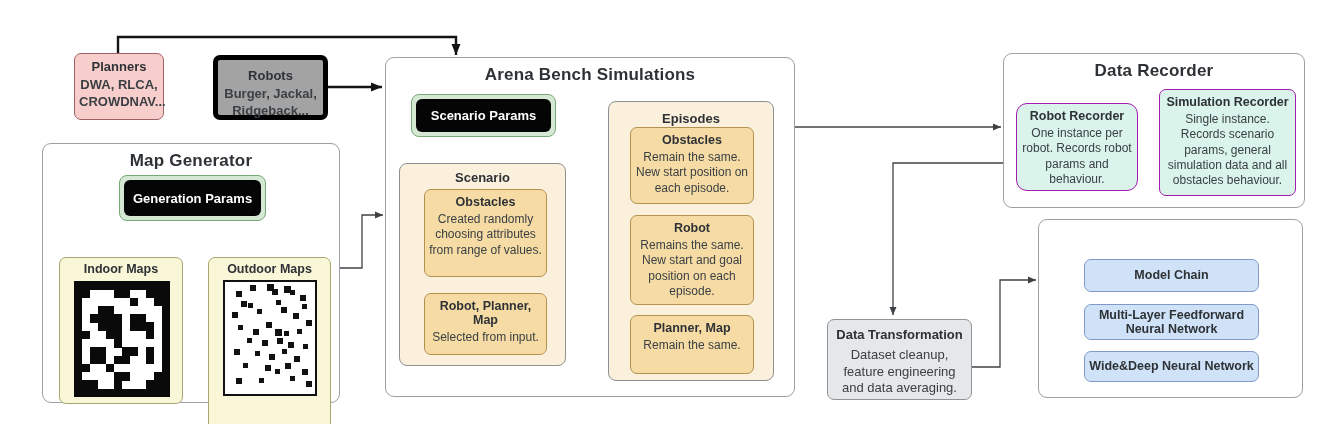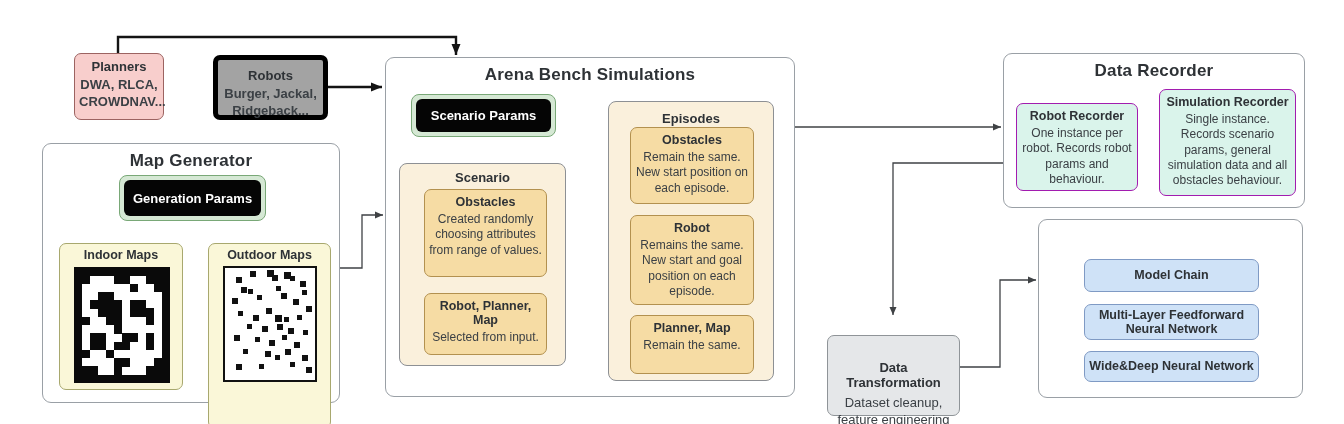--- a/index.html
+++ b/index.html
@@ -19,21 +19,21 @@
   .card .card-title{font-weight:bold;font-size:12.5px;color:#2e3236;margin-bottom:3px;}
   .card .card-body{font-size:12px;line-height:1.28;color:#3b4045;}
   .pink{background:#f8cecc;border:1px solid #9c6361;}
   .purple{background:#a3a3a3;border:5px solid #000000;}
   .cream{background:#faf0dc;border:1px solid #8d9094;border-radius:8px;}
   .tan{background:#f6dca4;border:1px solid #b3914f;}
   .mint{background:#daf4eb;border:1px solid #a21caf;}
   .blue{background:#cfe2f7;border:1px solid #7f9ac4;display:flex;align-items:center;justify-content:center;
         font-weight:bold;font-size:12.5px;text-align:center;color:#2e3236;line-height:1.15;border-radius:7px;}
   .grayc{background:#e5e7e9;border:1px solid #8f9498;}
-  .yellow{background:#faf7d8;border:1px solid #a8a86e;border-radius:7px;}
+  .yellow{background:#faf7d8;border:1px solid #a8a86e;border-radius:7px;margin-top:14px;}
   .map-label{font-weight:bold;font-size:12.5px;text-align:center;margin-top:4px;color:#2e3236;}
   #outdoor-map{background:#ffffff;border:2px solid #111111;}
   .dot{position:absolute;background:#111111;}
 </style>
 </head>
 <body>
 
 <div id="canvas">
 
   <svg id="connector-layer" xmlns="http://www.w3.org/2000/svg">
@@ -254,34 +254,34 @@
       </div>
       <div class="abs card tan" style="left:21px;top:213px;width:124px;height:59px;">
         <div class="card-title">Planner, Map</div>
         <div class="card-body">Remain the same.</div>
       </div>
     </div>
   </div>
 
   <div class="abs section" style="left:1003px;top:53px;width:302px;height:155px;">
     <div class="section-title">Data Recorder</div>
-    <div class="abs card mint" style="left:12px;top:49px;width:122px;height:88px;">
+    <div class="abs card mint" style="left:12px;top:49px;width:122px;height:88px;border-radius:11px;">
       <div class="card-title">Robot Recorder</div>
       <div class="card-body">One instance per robot. Records robot params and behaviour.</div>
     </div>
     <div class="abs card mint" style="left:155px;top:35px;width:137px;height:107px;">
       <div class="card-title">Simulation Recorder</div>
       <div class="card-body">Single instance. Records scenario params, general simulation data and all obstacles behaviour.</div>
     </div>
   </div>
 
   <div class="abs section" style="left:1038px;top:219px;width:265px;height:179px;">
     <div class="abs blue" style="left:45px;top:39px;width:175px;height:33px;">Model Chain</div>
     <div class="abs blue" style="left:45px;top:84px;width:175px;height:36px;padding:0 6px;">Multi-Layer Feedforward Neural Network</div>
     <div class="abs blue" style="left:45px;top:131px;width:175px;height:31px;">Wide&amp;Deep Neural Network</div>
   </div>
 
-  <div class="abs card grayc" style="left:827px;top:335px;width:133px;height:81px;padding-top:24px;">
+  <div class="abs card grayc" style="left:827px;top:319px;width:145px;height:81px;padding-top:7px;">
     <div class="card-title" style="font-size:13px;margin-bottom:5px;">Data Transformation</div>
     <div class="card-body" style="font-size:13px;">Dataset cleanup, feature engineering and data averaging.</div>
   </div>
 
 </div>
 
 </body></html>

